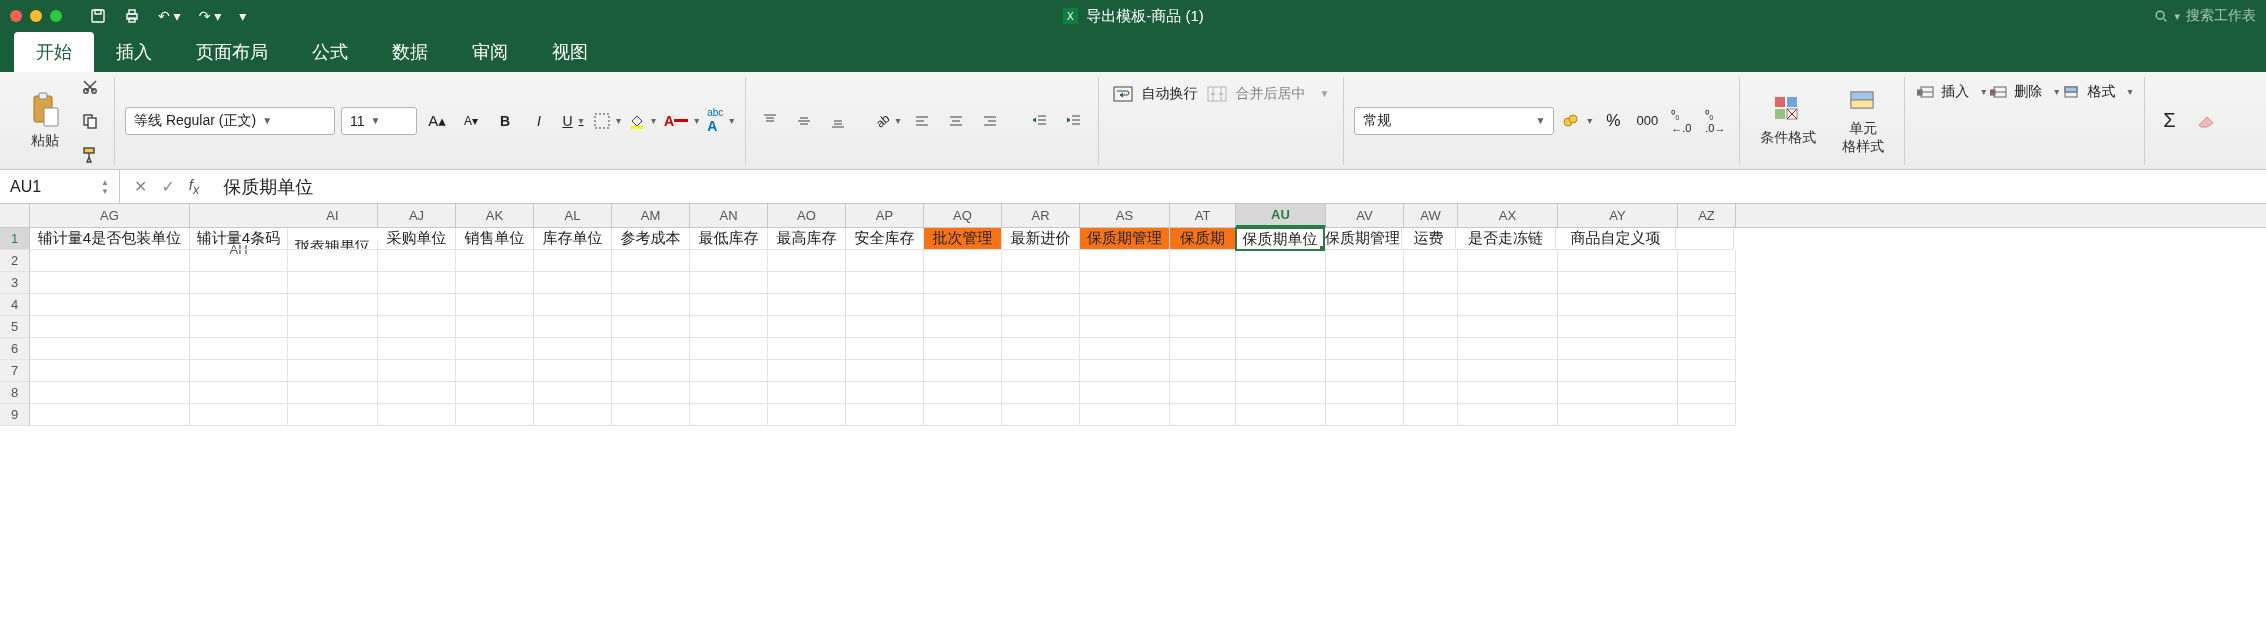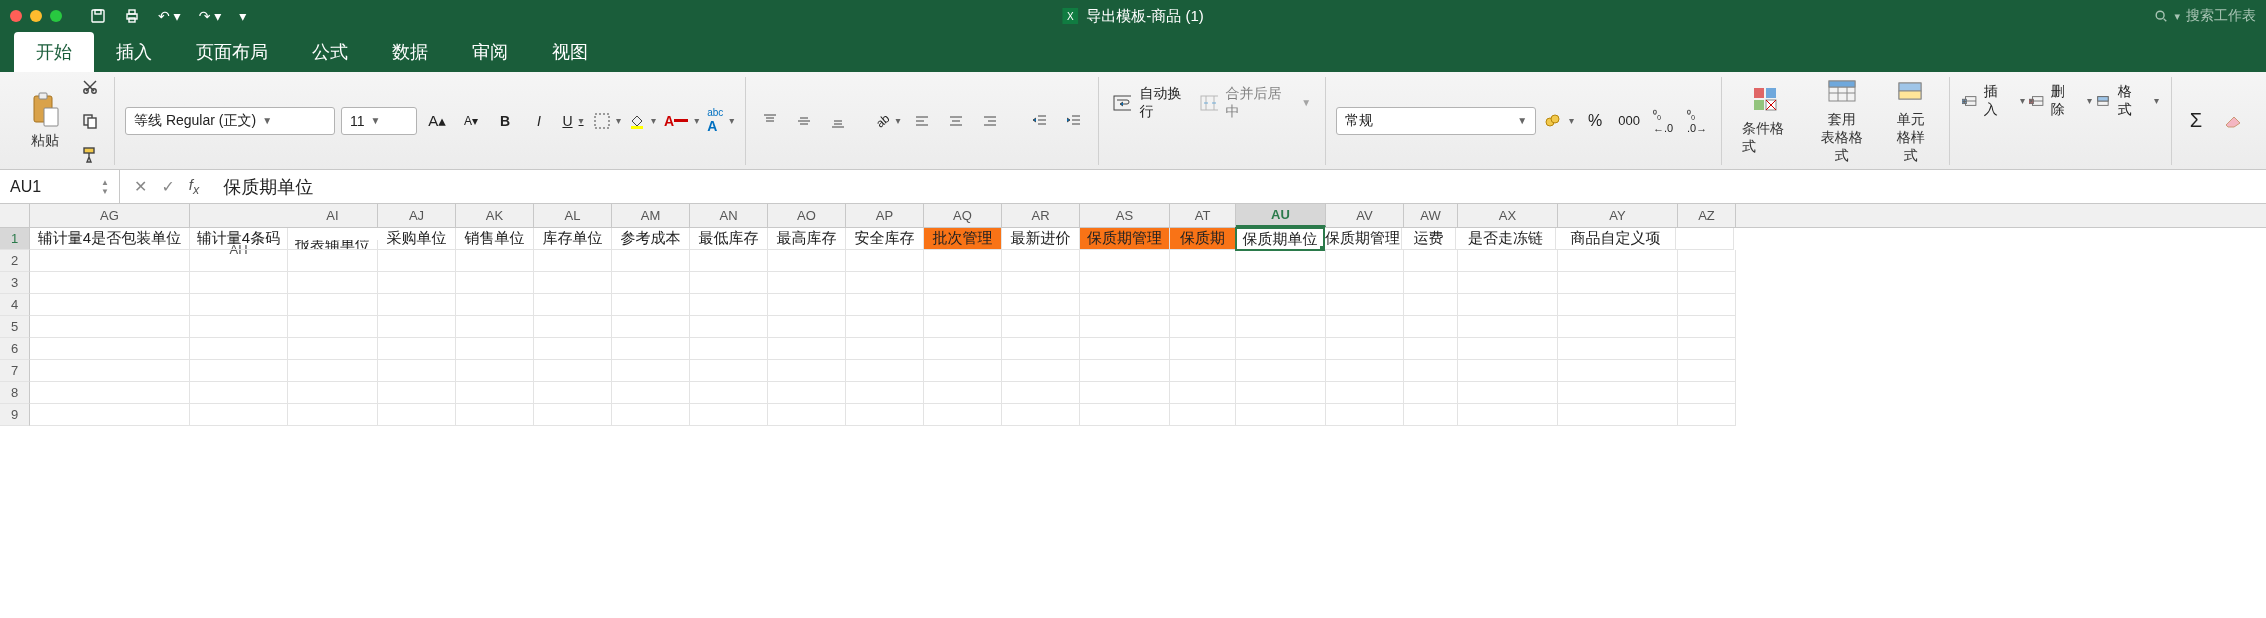--- a/index.html
+++ b/index.html
@@ -310,32 +310,20 @@
       <div class="big-btn">
         <svg width="30" height="30" viewBox="0 0 30 30">
             <rect x="2" y="2" width="10" height="10" fill="#e06666"></rect>
             <rect x="14" y="2" width="10" height="10" fill="#6fa8dc"></rect>
             <rect x="2" y="14" width="10" height="10" fill="#93c47d"></rect>
             <rect x="14" y="14" width="10" height="10" fill="#fff" stroke="#888"></rect>
             <line x1="14" y1="14" x2="24" y2="24" stroke="#c00"></line>
             <line x1="24" y1="14" x2="14" y2="24" stroke="#c00"></line>
           </svg>
         <span class="lbl">条件格式</span>
-      </div>
-      <div class="big-btn">
-        <svg width="30" height="30" viewBox="0 0 30 30" fill="none" stroke="#888">
-            <rect x="2" y="4" width="26" height="20"></rect>
-            <line x1="2" y1="10" x2="28" y2="10"></line>
-            <line x1="2" y1="16" x2="28" y2="16"></line>
-            <line x1="11" y1="4" x2="11" y2="24"></line>
-            <line x1="20" y1="4" x2="20" y2="24"></line>
-            <rect x="2" y="4" width="26" height="6" fill="#6fa8dc"></rect>
-          </svg>
-        <span class="lbl" style="white-space:pre-line;text-align:center">套用
-表格格式</span>
       </div>
       <div class="big-btn">
         <svg width="30" height="30" viewBox="0 0 30 30" fill="none" stroke="#888">
             <rect x="3" y="6" width="22" height="16"></rect>
             <rect x="3" y="6" width="22" height="8" fill="#9fc5e8"></rect>
             <rect x="3" y="14" width="22" height="8" fill="#ffe599"></rect>
           </svg>
         <span class="lbl" style="white-space:pre-line;text-align:center">单元
 格样式</span>
       </div>

